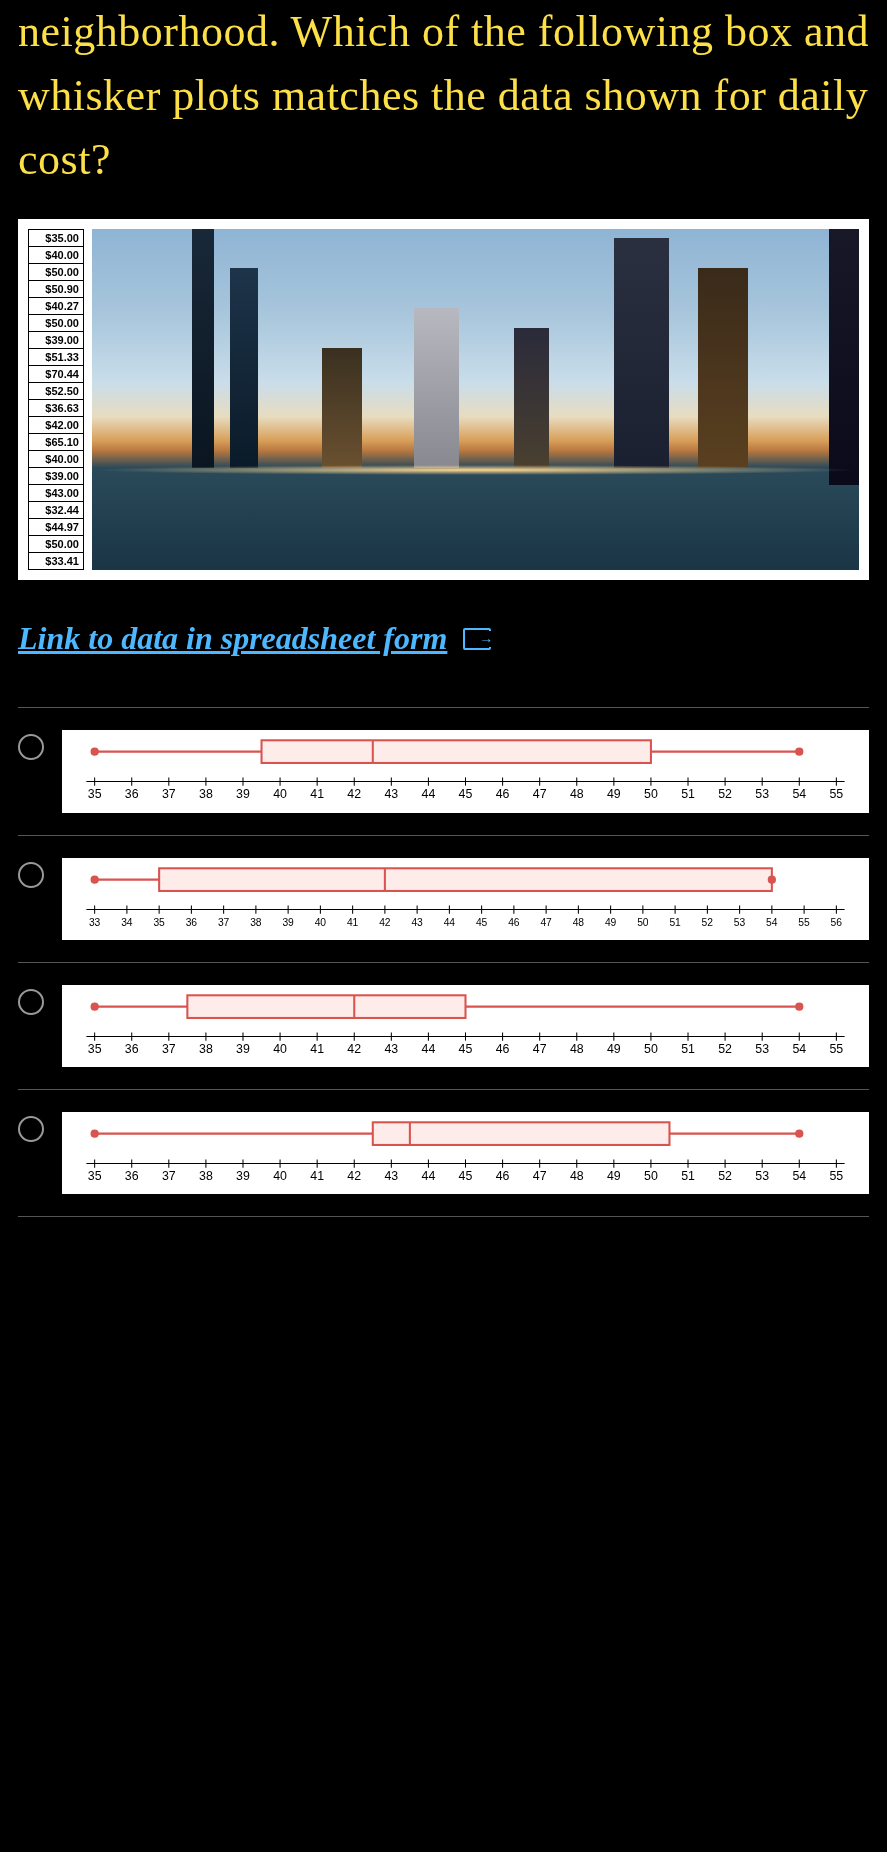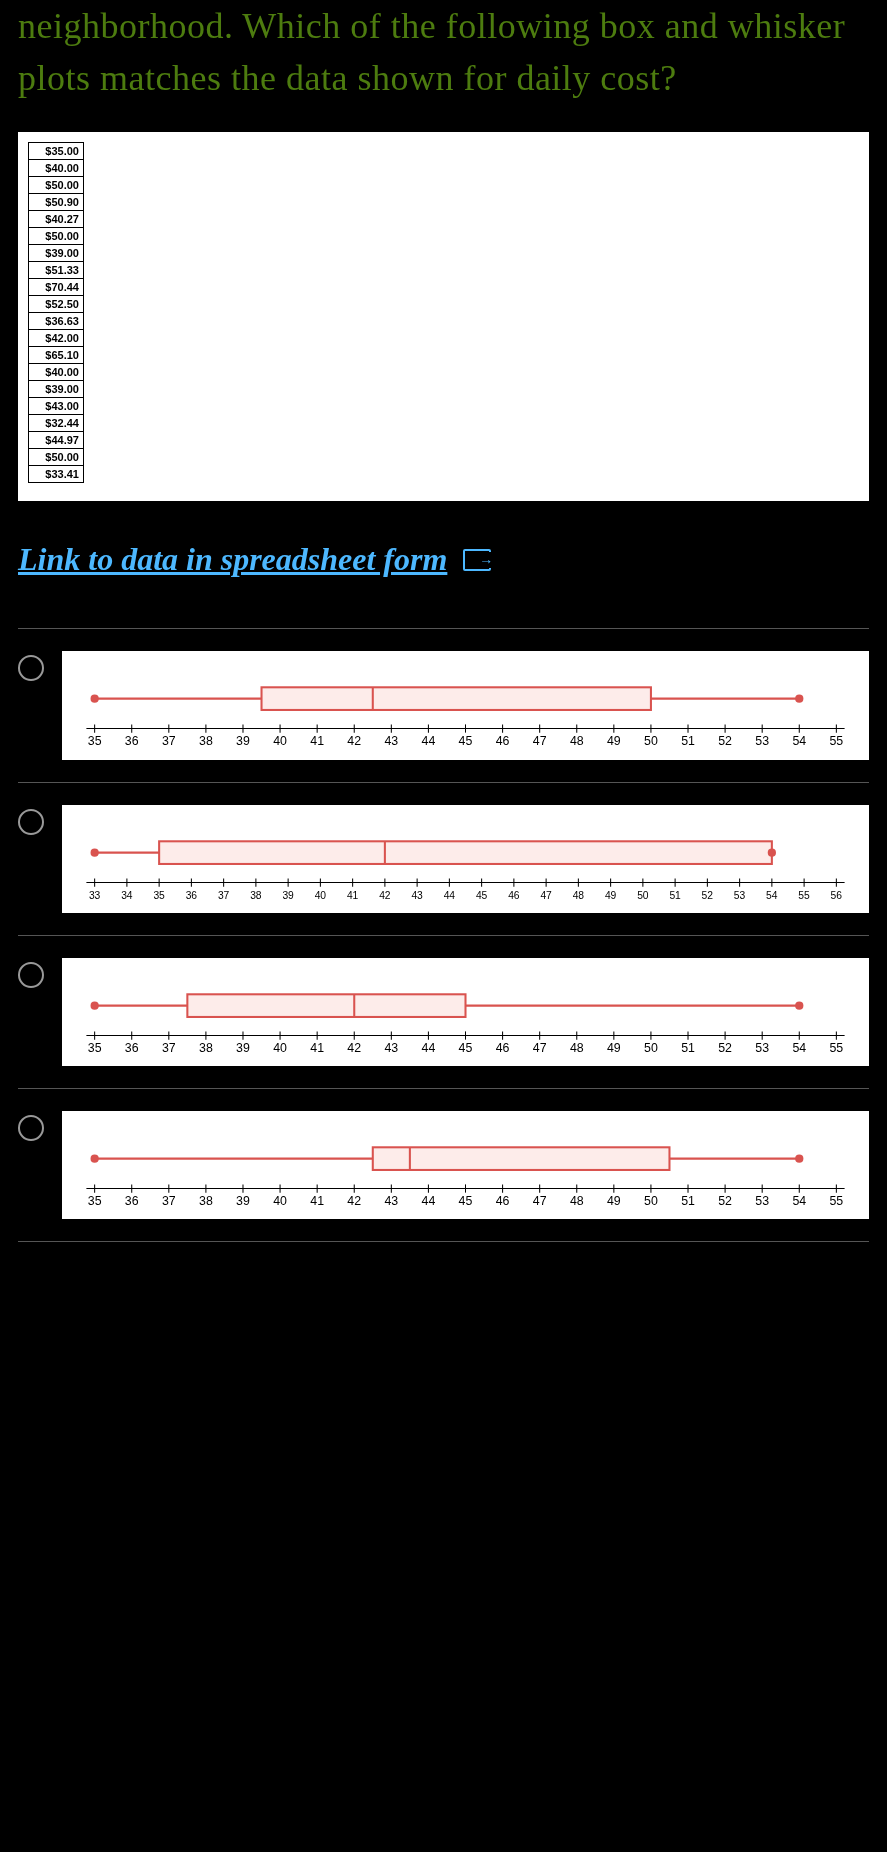--- a/index.html
+++ b/index.html
@@ -4,34 +4,33 @@
 <style>
   * { box-sizing: border-box; margin: 0; padding: 0; }
   body {
     background: #000;
     color: #e8e8e8;
     font-family: Georgia, 'Times New Roman', serif;
     width: 887px;
     padding: 0 18px 40px 18px;
   }
   .question-text {
-    font-size: 36px;
+    font-size: 44px;
     line-height: 1.45;
-    color: #4d7c0f;
+    color: #fde047;
     margin-bottom: 28px;
     font-weight: 400;
     letter-spacing: 0.5px;
   }
   .data-block {
     background: #fff;
     padding: 10px;
     display: flex;
     gap: 8px;
     margin-bottom: 40px;
-    flex-direction: column;
   }
   .price-col {
     display: flex;
     flex-direction: column;
   }
   .price-cell {
     border: 1px solid #000;
     background: #fff;
     color: #000;
     font-size: 11px;
@@ -102,21 +101,21 @@
     width: 26px; height: 26px;
     border: 2px solid #999;
     border-radius: 50%;
     flex-shrink: 0;
     margin-top: 4px;
     cursor: pointer;
   }
   .boxplot-wrap {
     flex: 1;
     background: #fff;
-    padding: 26px 12px 8px 12px;
+    padding: 0 12px 8px 12px;
   }
   svg.bp { width: 100%; height: auto; display: block; }
   .axistxt { font: 12px Arial, sans-serif; fill: #000; text-anchor: middle; }
   .axistxt-sm { font: 10px Arial, sans-serif; fill: #000; text-anchor: middle; }
   .axisline { stroke: #000; stroke-width: 1; }
   .bpshape { stroke: #d9534f; stroke-width: 2; fill: none; }
   .bpfill { fill: #fdecea; }
   .bpdot { fill: #d9534f; }
 </style>
 </head>

